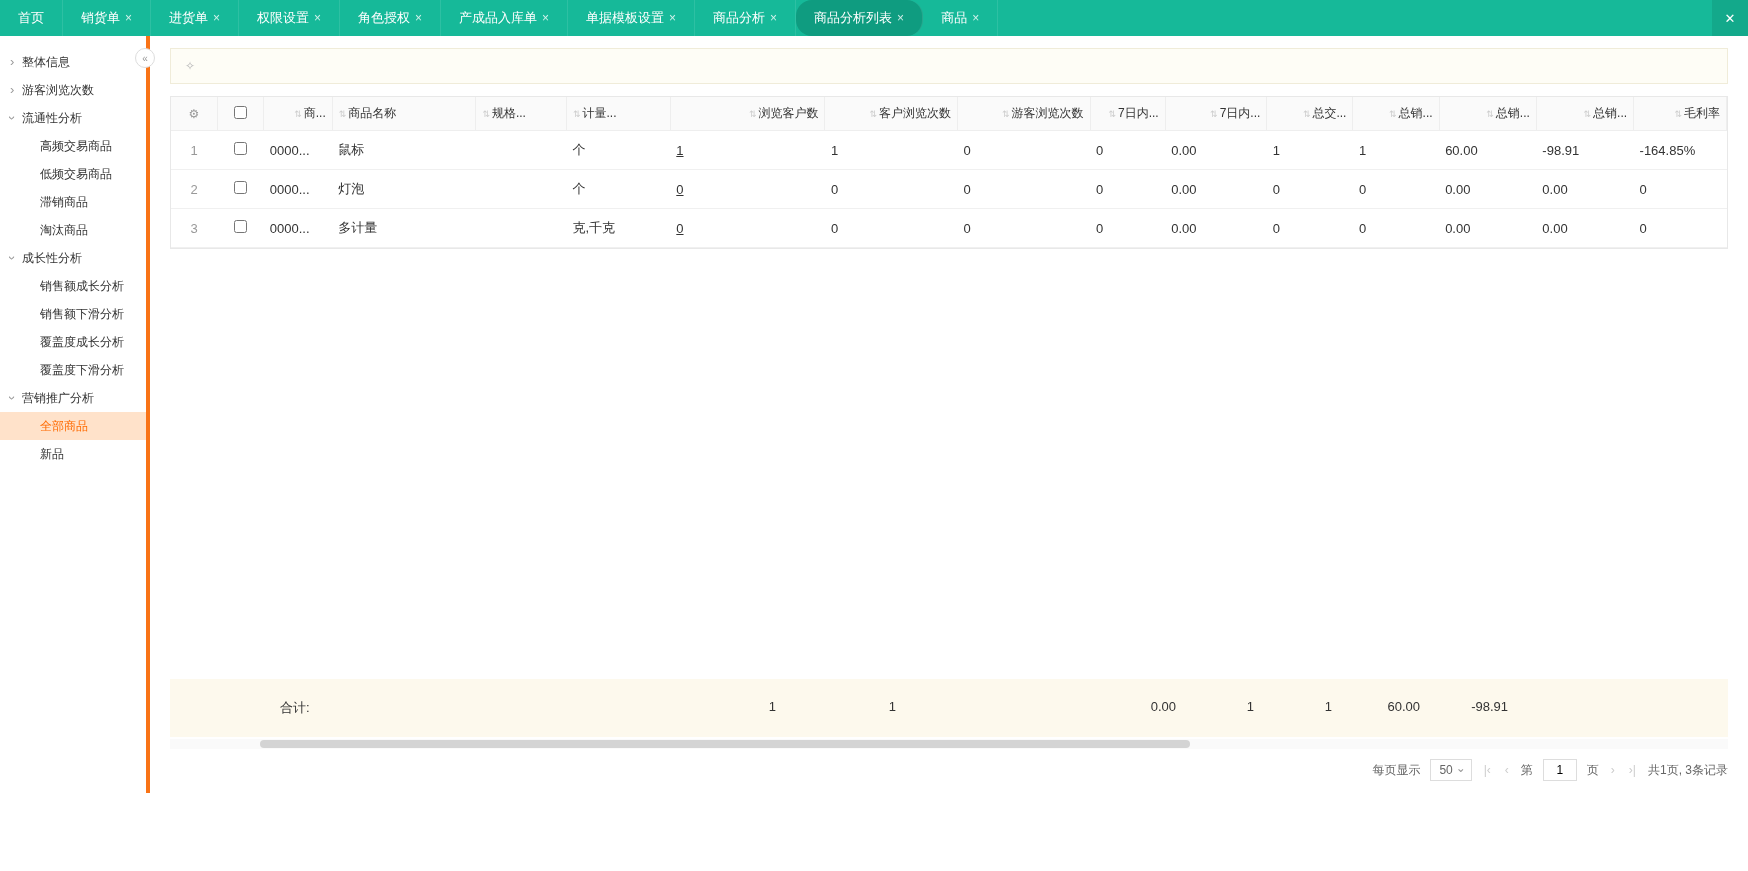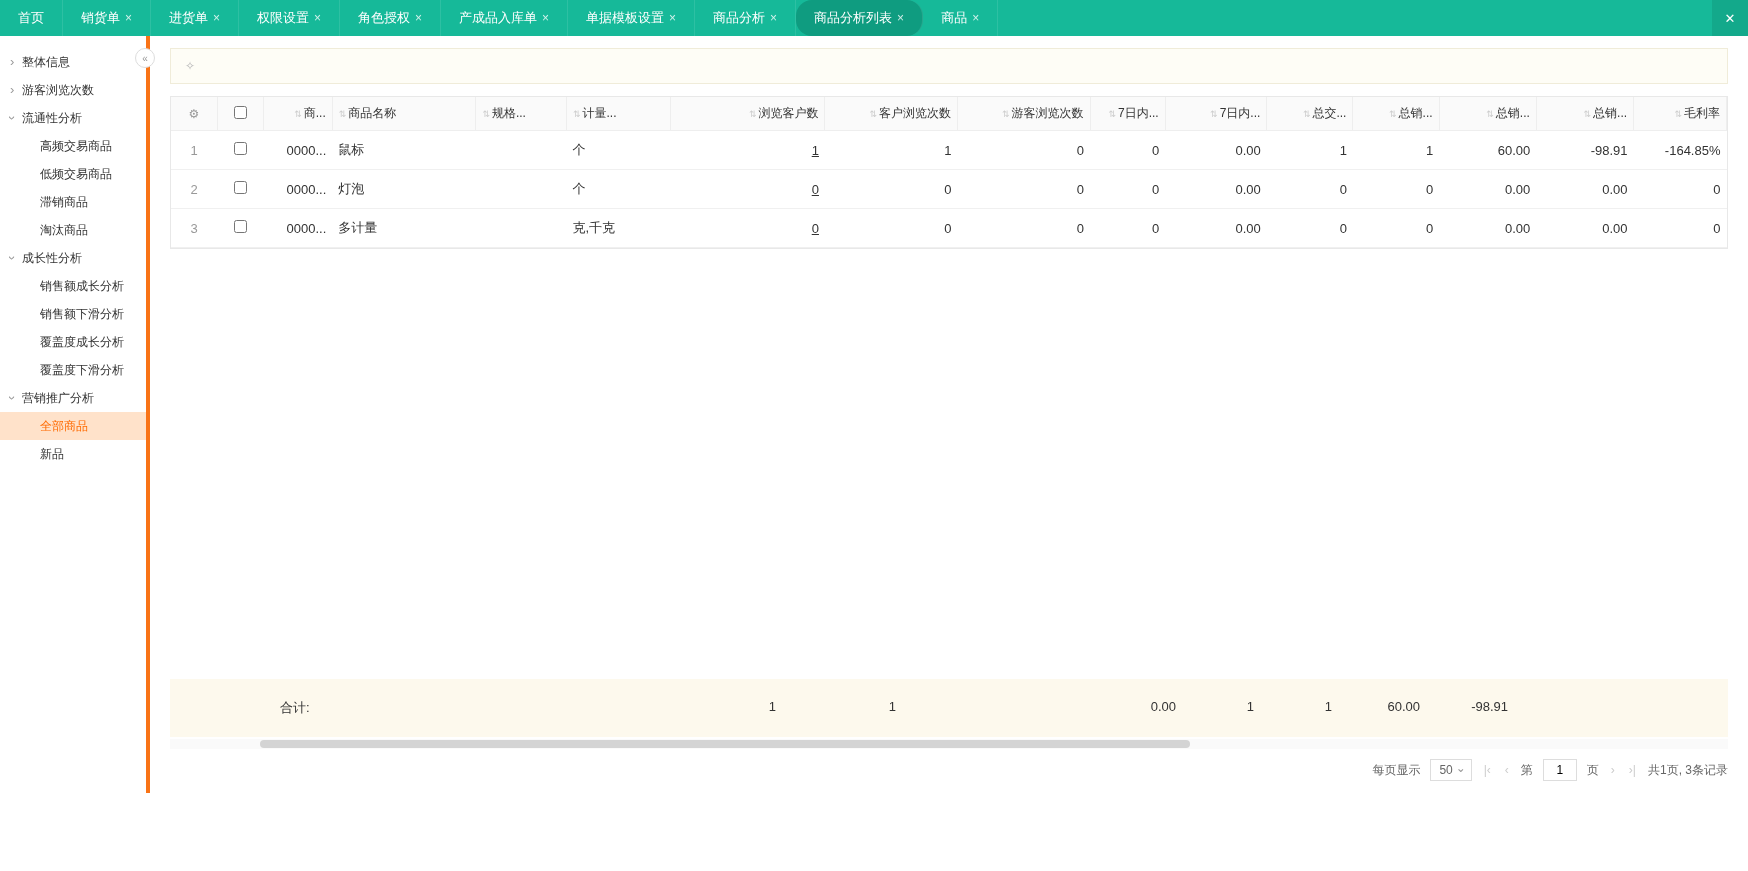--- a/index.html
+++ b/index.html
@@ -202,21 +202,21 @@
     thead th.right { text-align: right; }
     tbody td {
       padding: 10px 6px;
       border-bottom: 1px solid #f0f0f0;
       font-size: 13px;
       white-space: nowrap;
       overflow: hidden;
       text-overflow: ellipsis;
     }
     tbody td.center { text-align: center; }
-    tbody td.right { text-align: right; }
+    tbody td.right { }
     tbody td .link {
       color: #333;
       text-decoration: underline;
       cursor: pointer;
     }
     .gear-cell {
       text-align: center;
       color: #999;
     }
     input[type="checkbox"] {

